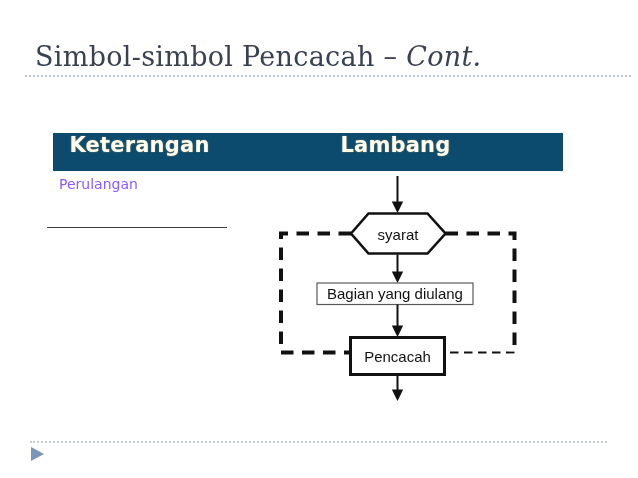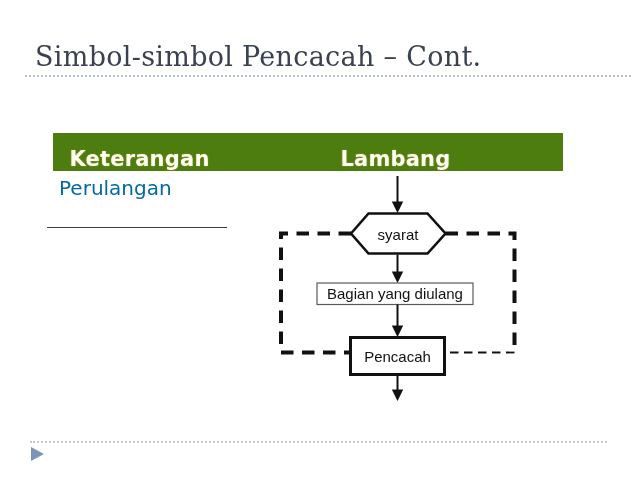--- a/index.html
+++ b/index.html
@@ -11,43 +11,43 @@
     font-family:"DejaVu Sans","Liberation Sans",sans-serif;
   }
   
   .title{
     position:absolute;left:35px;top:41px;
     font-family:"DejaVu Serif","Liberation Serif",serif;
     font-size:27px;line-height:1.15;
     color:#3a4252;letter-spacing:0.3px;
     white-space:nowrap;
   }
-  .title .cont{margin-top:24px;}
+  .title .cont{font-style:italic;margin-top:24px;}
   .title-rule{
     position:absolute;left:25px;top:75px;width:606px;height:0;
     border-top:2px dotted #b8c2d4;
   }
   
   .thead{
     position:absolute;left:53px;top:133px;width:510px;height:38px;
-    background:#4d7c0f;display:flex;align-items:flex-end;
+    background:#0c4a6e;display:flex;align-items:flex-start;
   }
   .th-cell{
     display:flex;align-items:center;justify-content:center;
     color:#fffdf0;font-weight:bold;font-size:21px;
     text-shadow:0 0 2px rgba(210,180,85,0.55);
     letter-spacing:0.2px;
   }
   .th-cell.keterangan{width:173px;}
   .th-divider{width:2px;background:#d6d6d6;}
   .th-cell.lambang{flex:1;}
   
   .row-label{
     position:absolute;left:59px;top:176px;
-    font-size:20px;color:#0369a1;
+    font-size:14px;color:#8b5cf6;
   }
   .sig-line{
     position:absolute;left:47px;top:227px;width:180px;height:0;
     border-top:1.4px solid #3c3c3c;
   }
   
   .flow-svg{position:absolute;left:0;top:0;}
   .flow-text{
     font-family:"Liberation Sans","DejaVu Sans",sans-serif;
     font-size:15px;fill:#111111;

